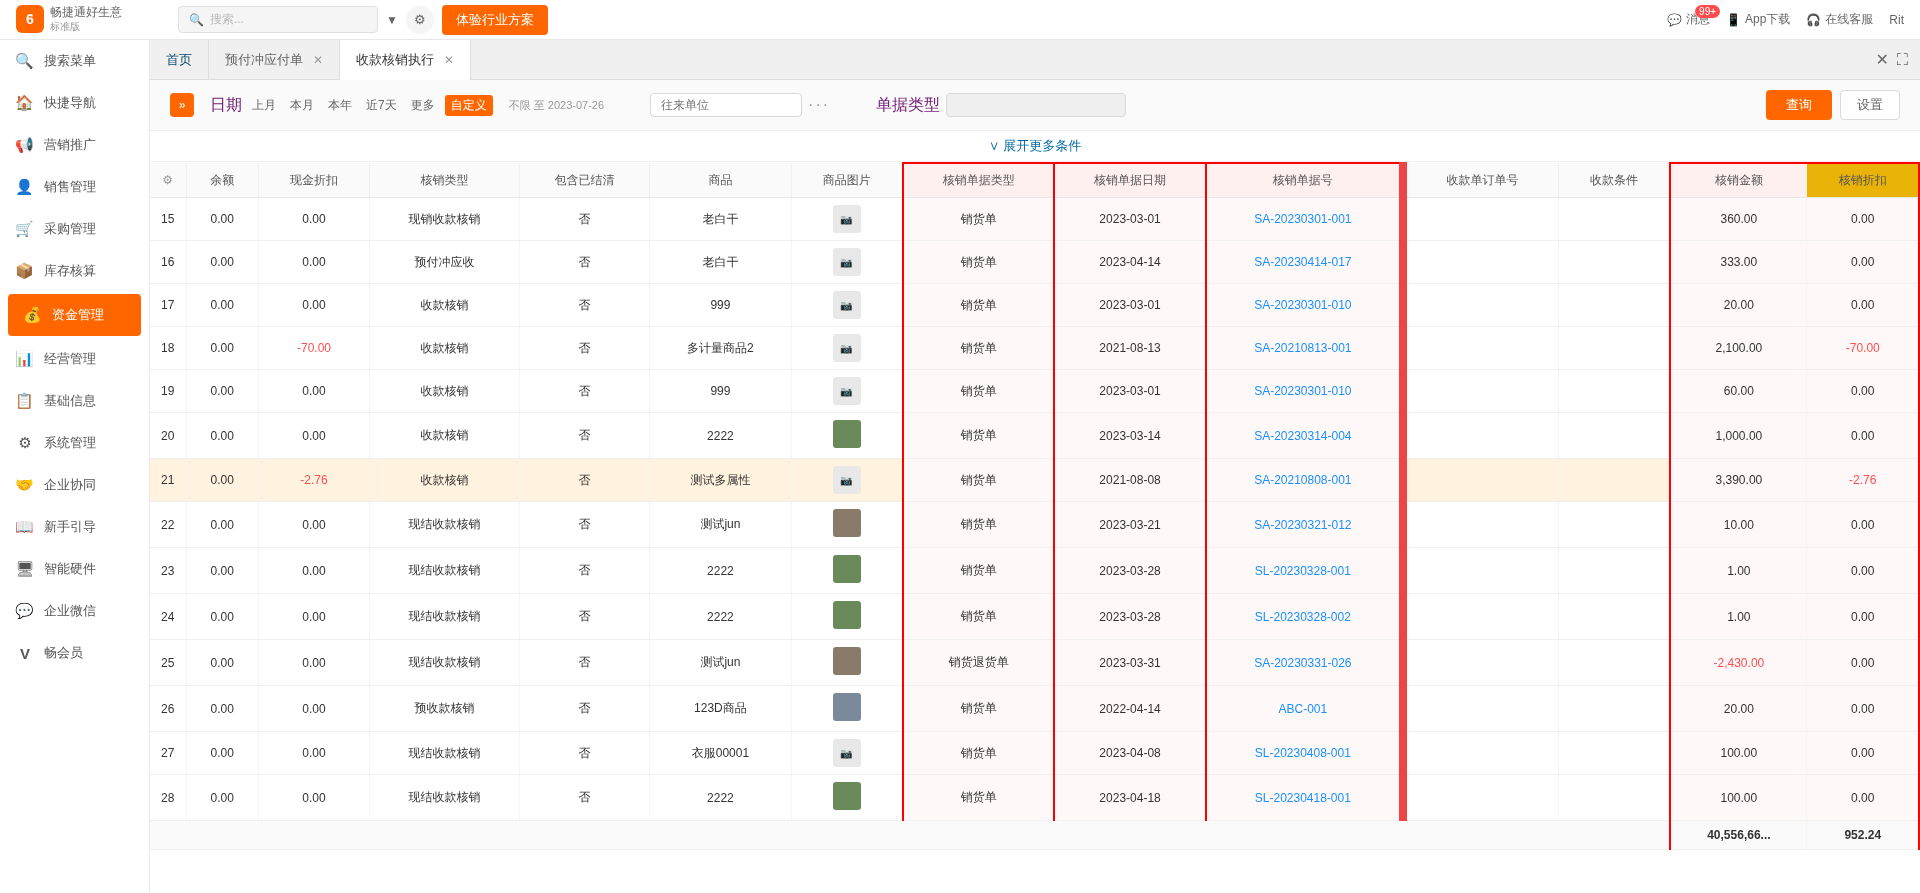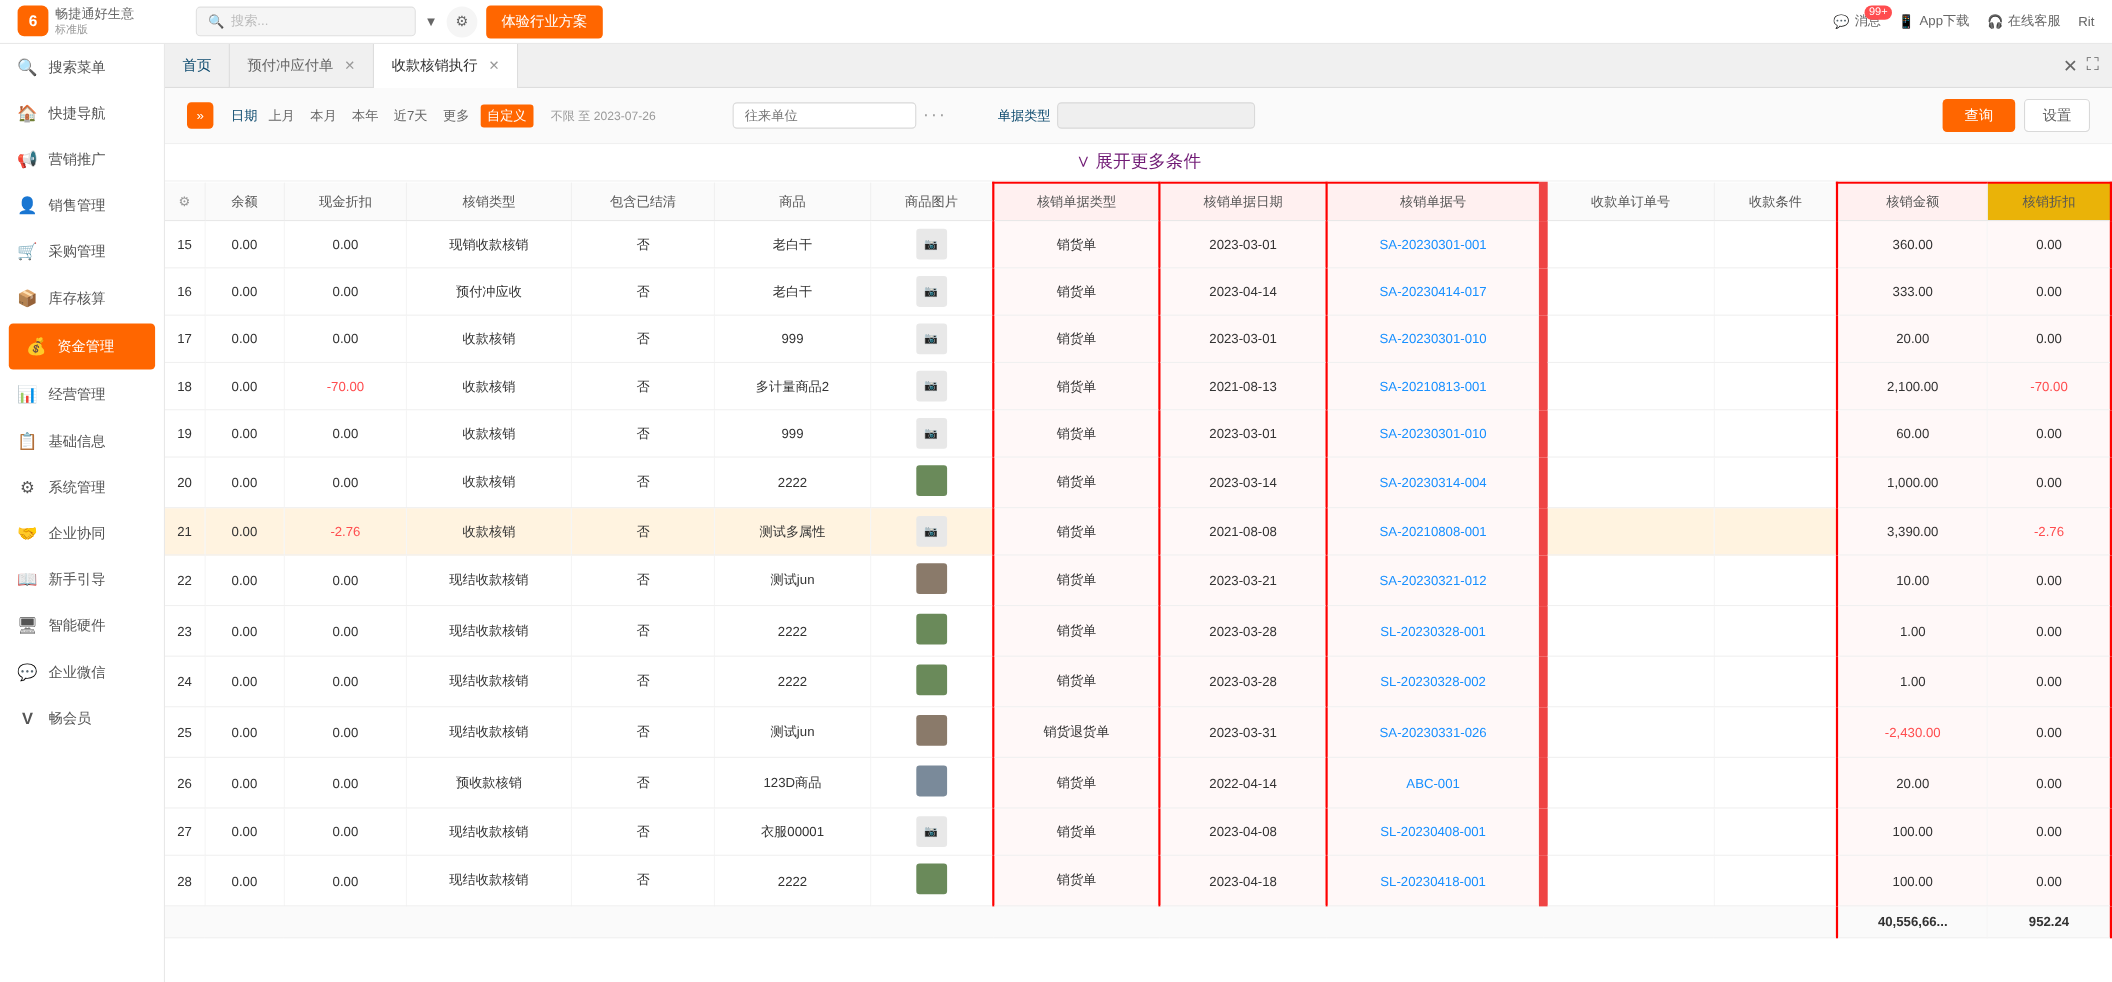--- a/index.html
+++ b/index.html
@@ -44,31 +44,31 @@
     .page-content { flex: 1; background: #fff; overflow: hidden; display: flex; flex-direction: column; }
     .page-header { display: flex; align-items: center; padding: 14px 20px 10px; border-bottom: 1px solid #f0f0f0; }
     .page-title { font-size: 18px; font-weight: 600; color: #333; }
     .page-actions { margin-left: auto; display: flex; gap: 10px; }
     .action-btn { display: flex; align-items: center; gap: 4px; color: #ff6600; font-size: 13px; cursor: pointer; }
 
     
     .filter-bar { display: flex; align-items: center; padding: 10px 20px; gap: 16px; background: #fafafa; border-bottom: 1px solid #f0f0f0; flex-wrap: wrap; }
     .filter-expand { width: 24px; height: 24px; background: #ff6600; color: #fff; border-radius: 4px; display: flex; align-items: center; justify-content: center; cursor: pointer; font-size: 12px; }
     .filter-group { display: flex; align-items: center; gap: 6px; }
-    .filter-label { color: #0c4a6e; font-size: 12px; }
+    .filter-label { color: #701a75; font-size: 16px; }
     .filter-dates { display: flex; gap: 6px; }
     .filter-date-btn { font-size: 12px; color: #666; cursor: pointer; padding: 2px 4px; }
     .filter-custom-btn { font-size: 12px; color: #fff; background: #ff6600; border-radius: 3px; padding: 2px 6px; cursor: pointer; }
     .filter-date-range { color: #999; font-size: 11px; }
     .filter-input { border: 1px solid #d9d9d9; border-radius: 4px; padding: 4px 10px; font-size: 12px; width: 160px; color: #999; }
     .filter-dots { color: #999; font-size: 16px; letter-spacing: 2px; }
     .filter-select { border: 1px solid #d9d9d9; border-radius: 4px; padding: 4px 24px 4px 10px; font-size: 12px; width: 180px; color: #999; appearance: none; cursor: pointer; }
     .query-btn { background: #ff6600; color: #fff; border: none; border-radius: 4px; padding: 6px 20px; font-size: 13px; cursor: pointer; }
     .settings-btn { border: 1px solid #d9d9d9; background: #fff; border-radius: 4px; padding: 5px 16px; font-size: 13px; cursor: pointer; color: #666; }
-    .expand-conditions { display: flex; align-items: center; gap: 4px; color: #701a75; font-size: 16px; cursor: pointer; margin: 0 auto; justify-content: center; }
+    .expand-conditions { display: flex; align-items: center; gap: 4px; color: #0369a1; font-size: 13px; cursor: pointer; margin: 0 auto; justify-content: center; }
 
     
     .table-container { flex: 1; overflow: auto; padding: 0; }
     table { width: 100%; border-collapse: collapse; font-size: 12px; }
     thead tr { background: #fafafa; }
     th { padding: 8px 10px; text-align: center; color: #555; font-weight: 500; border-bottom: 1px solid #e8e8e8; border-right: 1px solid #f0f0f0; white-space: nowrap; }
     td { padding: 7px 10px; text-align: center; border-bottom: 1px solid #f0f0f0; border-right: 1px solid #f5f5f5; white-space: nowrap; }
     tr.highlighted td { background: #fff3e0; }
     .link-text { color: #1890ff; cursor: pointer; text-decoration: none; }
     .negative { color: #ff4d4f; }
@@ -237,21 +237,21 @@
           <span class="filter-date-btn">近7天</span>
           <span class="filter-date-btn">更多</span>
           <span class="filter-custom-btn">自定义</span>
         </div>
       </div>
       <div style="display:flex;flex-direction:column;gap:2px;">
         <span class="filter-date-range">不限 至 2023-07-26</span>
       </div>
 
       <div class="filter-group" style="margin-left:30px;">
-        <input class="filter-input" placeholder="往来单位" style="width: 167px; margin-left: 24px;">
+        <input class="filter-input" placeholder="往来单位" style="width: 152px;">
         <span class="filter-dots">···</span>
       </div>
 
       <div class="filter-group" style="margin-left:30px;">
         <span class="filter-label">单据类型</span>
         <select class="filter-select">
           <option value=""></option>
         </select>
       </div>
 

